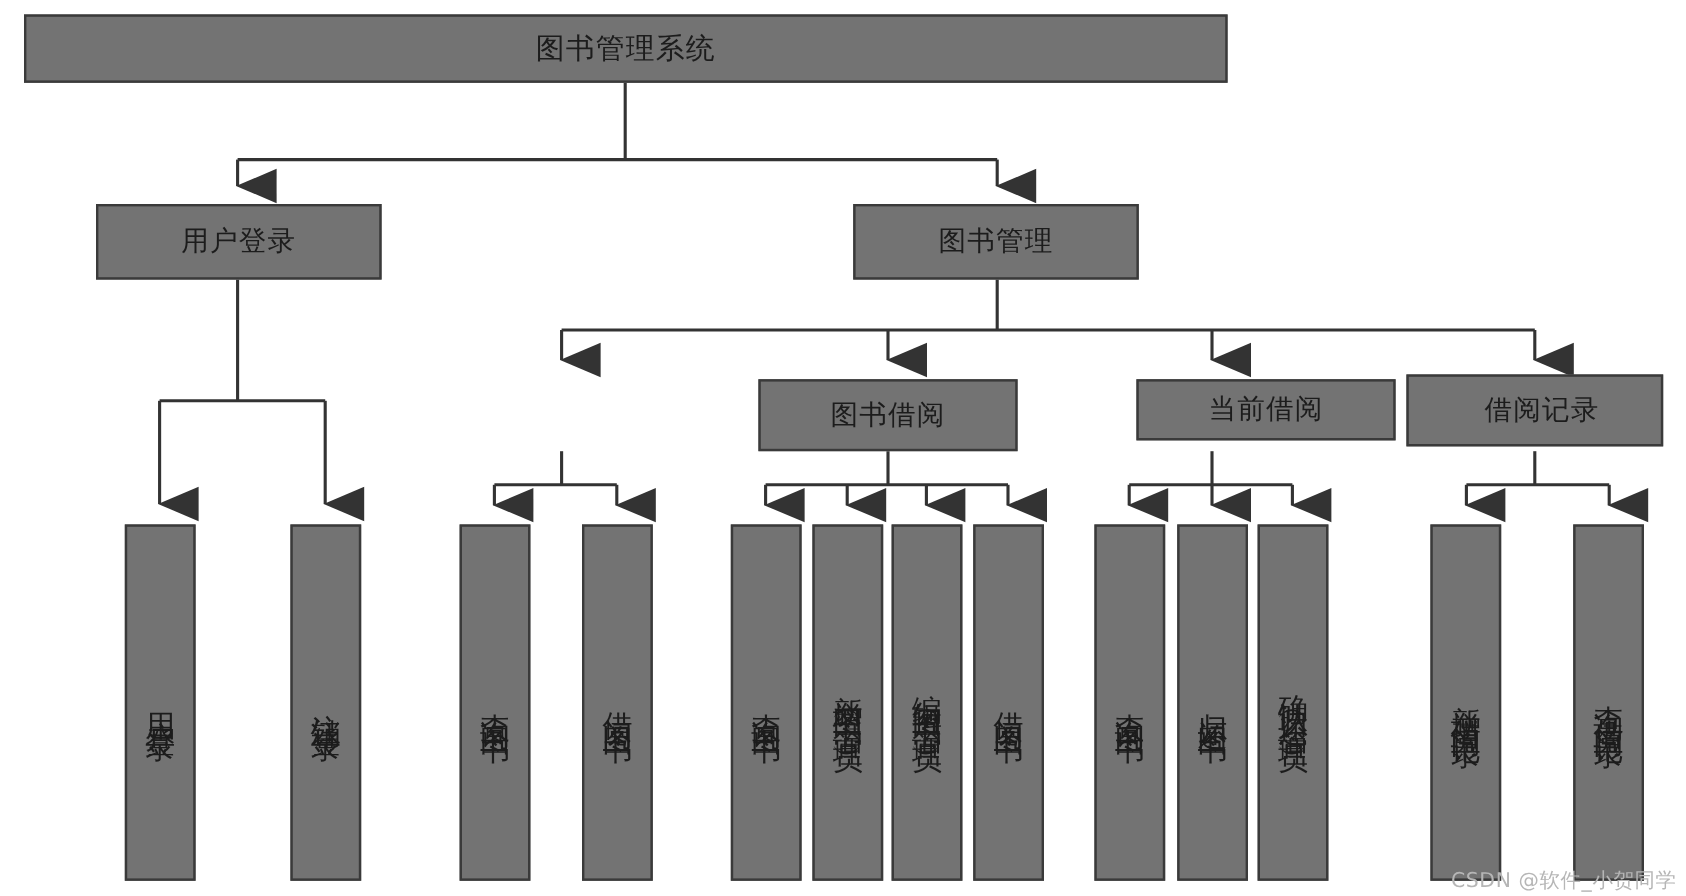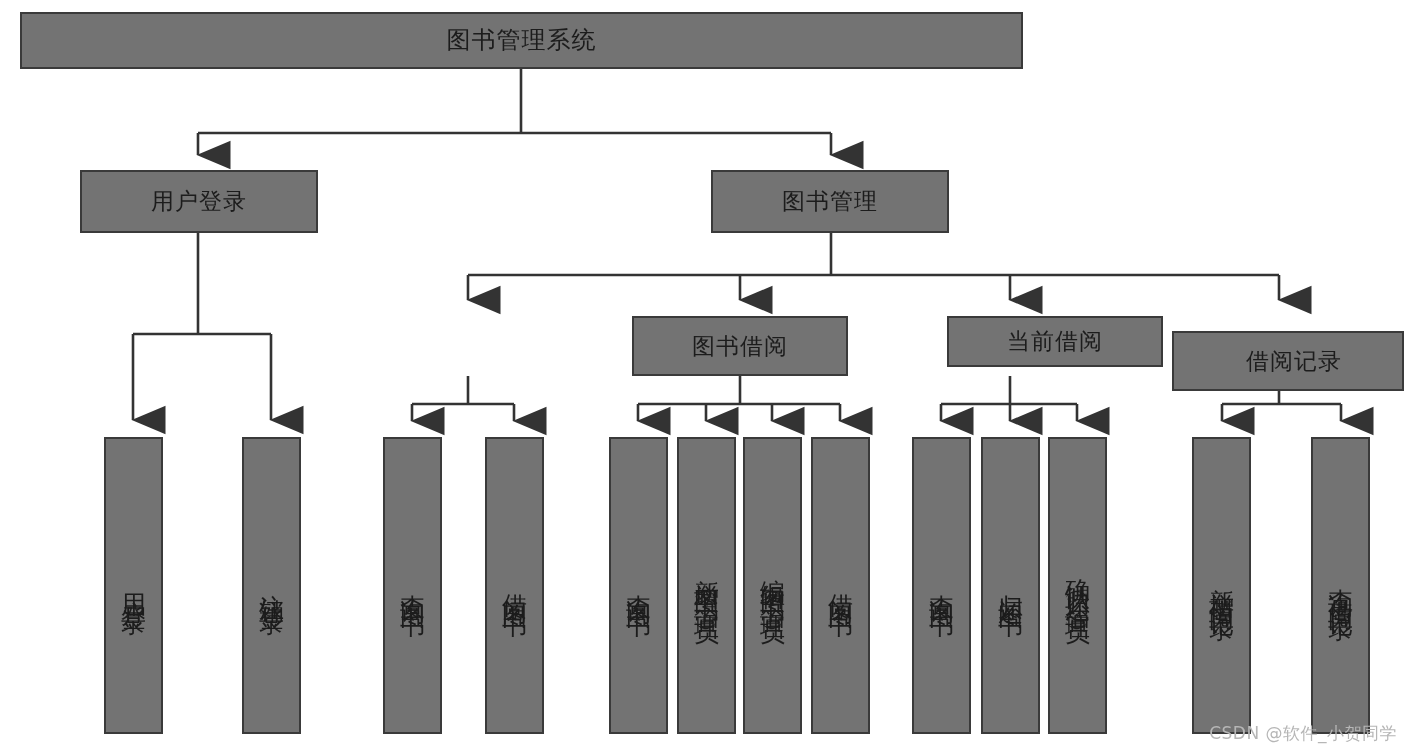--- a/index.html
+++ b/index.html
@@ -135,21 +135,21 @@
   <div class="node h" style="left:711px;top:170px;width:238px;height:63px;">
     <span class="lbl">图书管理</span>
   </div>
 
   <div class="node h" style="left:632px;top:316px;width:216px;height:60px;">
     <span class="lbl">图书借阅</span>
   </div>
   <div class="node h" style="left:902px;top:316px;width:216px;height:51px;margin-left:45px;">
     <span class="lbl">当前借阅</span>
   </div>
-  <div class="node h" style="left:1172px;top:331px;width:232px;height:60px;padding-left:12px;">
+  <div class="node h" style="left:1172px;top:312px;width:214px;height:60px;padding-left:12px;">
     <span class="lbl">借阅记录</span>
   </div>
 
   <div class="node v" style="left:104px;top:437px;width:59px;height:297px;">
     <span class="lbl">用户登录</span>
   </div>
   <div class="node v" style="left:242px;top:437px;width:59px;height:297px;">
     <span class="lbl">注销登录</span>
   </div>
 

